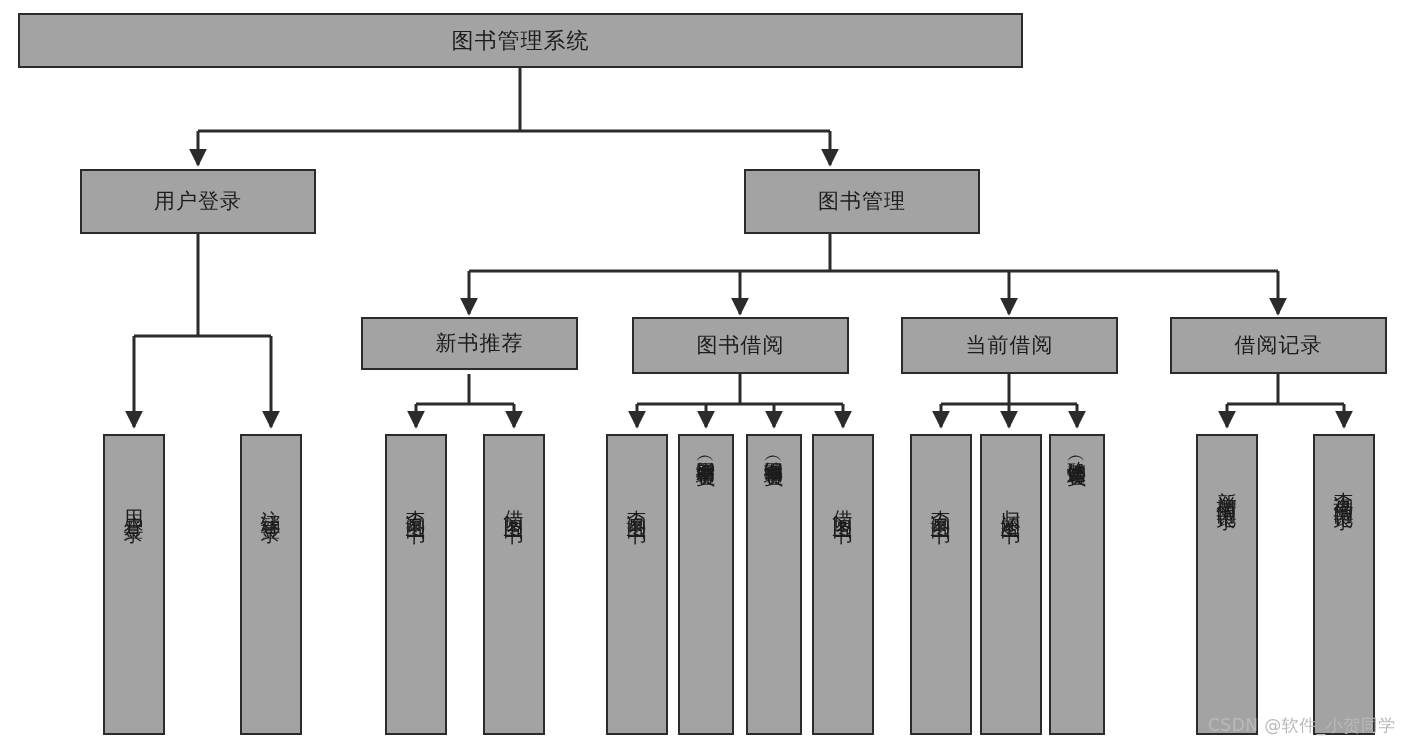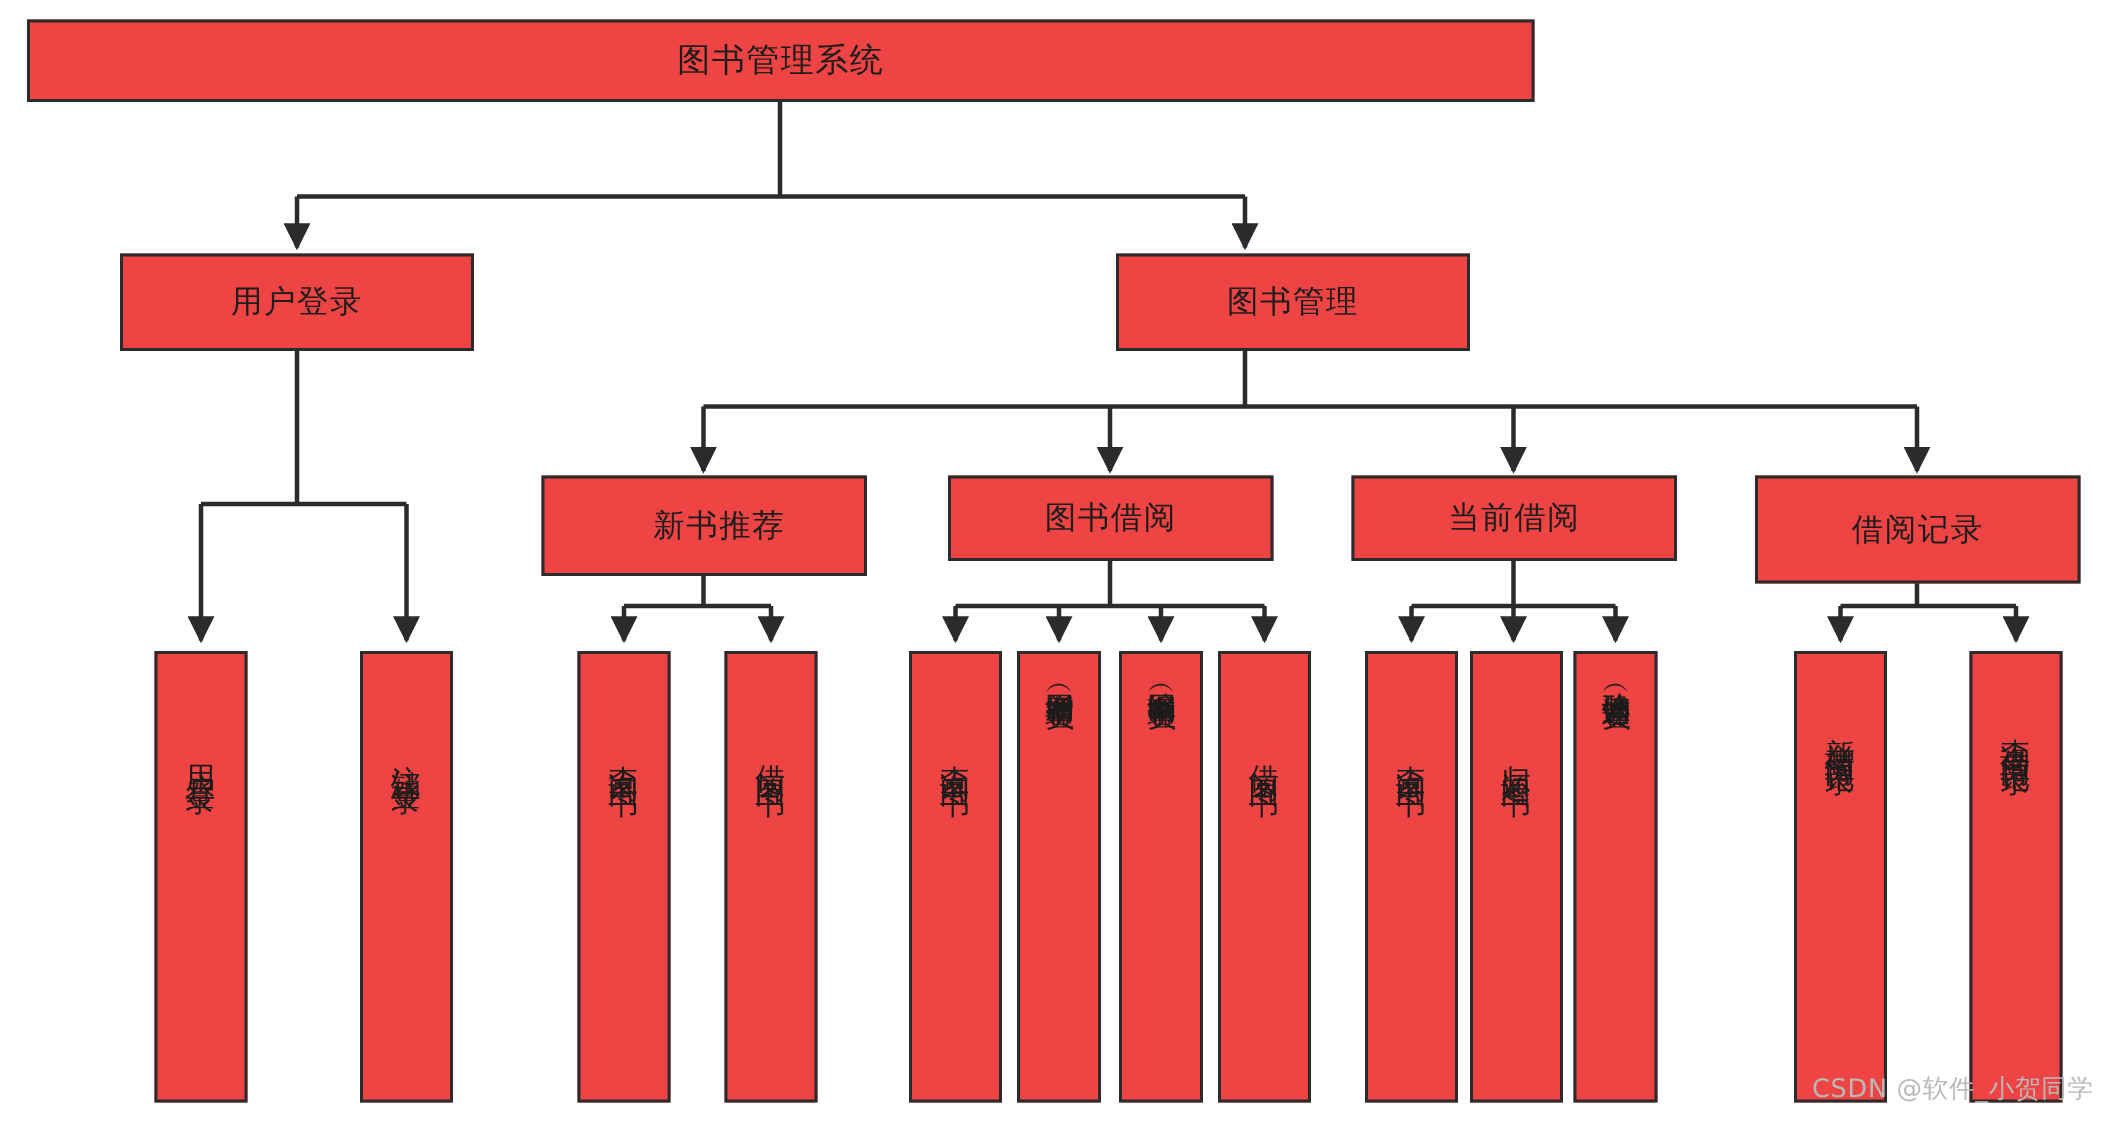--- a/index.html
+++ b/index.html
@@ -22,21 +22,21 @@
     position: absolute;
     left: 0;
     top: 0;
     width: 1405px;
     height: 747px;
     pointer-events: none;
   }
   .node {
     position: absolute;
     box-sizing: border-box;
-    background: #ef4444;
+    background: #a3a3a3;
     border: 2px solid #2b2b2b;
     display: flex;
     align-items: center;
     justify-content: center;
     color: #1c1c1c;
   }
   .node-label {
     display: block;
     text-align: center;
     line-height: 1.18;
@@ -156,33 +156,33 @@
   </div>
 
   <div class="node horizontal" style="left:80px; top:169px; width:236px; height:65px;">
     <span class="node-label">用户登录</span>
   </div>
 
   <div class="node horizontal" style="left:744px; top:169px; width:236px; height:65px;">
     <span class="node-label">图书管理</span>
   </div>
 
-  <div class="node horizontal" style="left:361px; top:317px; width:217px; height:67px;padding-left:20px;">
+  <div class="node horizontal" style="left:361px; top:317px; width:217px; height:53px;padding-left:20px;">
     <span class="node-label">新书推荐</span>
   </div>
 
   <div class="node horizontal" style="left:901px; top:317px; width:217px; height:57px;">
     <span class="node-label">当前借阅</span>
   </div>
 
   <div class="node horizontal" style="left:632px; top:317px; width:217px; height:57px;">
     <span class="node-label">图书借阅</span>
   </div>
 
-  <div class="node horizontal" style="left:1170px; top:317px; width:217px; height:72px;">
+  <div class="node horizontal" style="left:1170px; top:317px; width:217px; height:57px;">
     <span class="node-label">借阅记录</span>
   </div>
 
   <div class="node vertical mid-text" style="left:103px; top:434px; width:62px; height:301px;">
     <span class="node-label">用户登录</span>
   </div>
 
   <div class="node vertical mid-text" style="left:240px; top:434px; width:62px; height:301px;">
     <span class="node-label">注销登录</span>
   </div>

